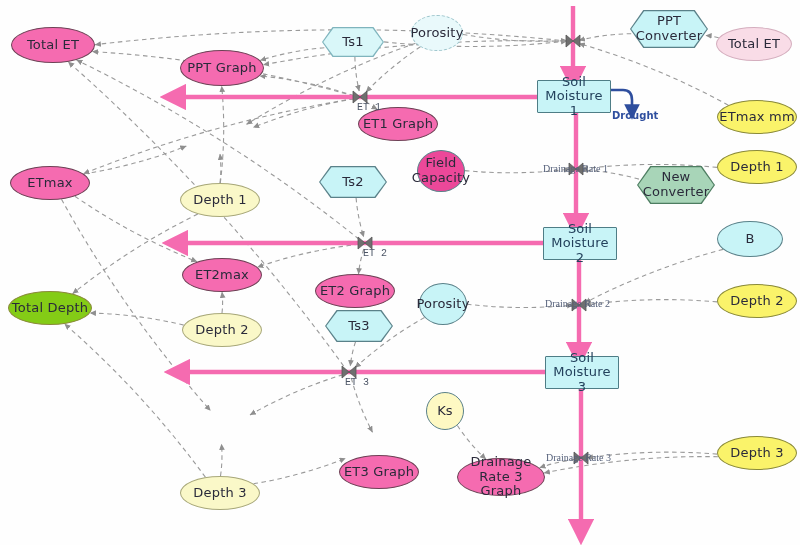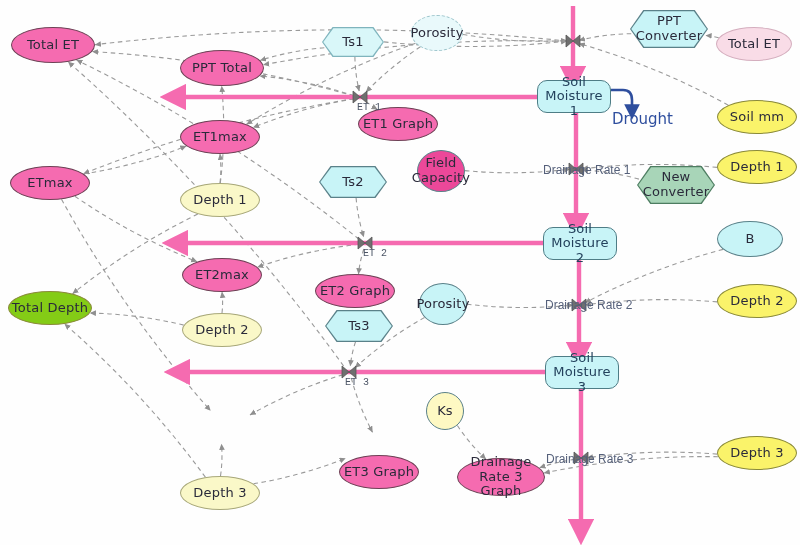--- a/index.html
+++ b/index.html
@@ -39,48 +39,49 @@
     font-family: "DejaVu Sans", sans-serif;
     font-size: 13px;
     line-height: 1.12;
     color: #2a2a3a;
     letter-spacing: 0.2px;
     white-space: pre-line;
     user-select: none;
   }
   .ellipse { border-radius: 50%; }
   .stock {
-    border-radius: 10px;
+    border-radius: 1px;
     color: #23415c;
     justify-content: flex-end;
   }
   .valve-label {
     position: absolute;
     font-family: Liberation Mono, monospace;
     font-size: 10px;
     color: #4c5566;
     white-space: nowrap;
     user-select: none;
     margin-top: 16px;
   }
   .flow-label {
     position: absolute;
-    font-family: Liberation Sans, sans-serif;
-    font-size: 12px;
+    font-family: Liberation Serif, serif;
+    font-size: 10px;
     color: #55607a;
     white-space: nowrap;
     user-select: none;
   }
   .drought-label {
     position: absolute;
     font-family: "DejaVu Sans", sans-serif;
-    font-size: 15px;
+    font-size: 10px;
     color: #2c3e70;
     white-space: nowrap;
     user-select: none;
+    font-weight: bold;
   }
 </style>
 </head>
 <body>
 
 <div id="canvas">
   <svg id="edges" viewBox="0 0 800 545" width="800" height="545">
     <defs>
       <marker id="ah" markerWidth="7" markerHeight="7" refX="5.4" refY="2.6" orient="auto" markerUnits="strokeWidth">
         <path d="M0,0 L5.6,2.6 L0,5.2 z" fill="#8f8f8f"></path>
@@ -191,35 +192,34 @@
 Converter</span></div>
       <div class="node" style="left: 637px; top: 166px; width: 78px; height: 38px; background: transparent; border: none; box-shadow: none;"><div style="position: absolute; left: 0px; top: 0px; width: 100%; height: 100%; background: rgb(77, 125, 97); clip-path: polygon(17% 0%, 83% 0%, 100% 50%, 83% 100%, 17% 100%, 0% 50%);"></div><div style="position: absolute; left: 1.3px; top: 1.3px; width: calc(100% - 2.6px); height: calc(100% - 2.6px); background: rgb(168, 213, 184); clip-path: polygon(17% 0%, 83% 0%, 100% 50%, 83% 100%, 17% 100%, 0% 50%);"></div><span style="position: relative; z-index: 2; white-space: pre-line;">New
 Converter</span></div>
       <div class="node ellipse" style="left: 411px; top: 15px; width: 52px; height: 36px; background: rgb(233, 249, 251); border: 1px dashed rgb(159, 198, 205);"><span>Porosity</span></div>
       <div class="node ellipse" style="left: 417px; top: 150px; width: 48px; height: 42px; background: #ec4899; border: 1.2px solid rgb(90, 129, 137);"><span>Field
 Capacity</span></div>
       <div class="node ellipse" style="left: 419px; top: 283px; width: 48px; height: 42px; background: rgb(200, 244, 247); border: 1.2px solid rgb(90, 129, 137);"><span>Porosity</span></div>
       <div class="node ellipse" style="left: 426px; top: 392px; width: 38px; height: 38px; background: #fef9c3; border: 1.2px solid rgb(90, 129, 137);"><span>Ks</span></div>
       <div class="node ellipse" style="left: 717px; top: 221px; width: 66px; height: 36px; background: rgb(200, 244, 247); border: 1.2px solid rgb(90, 129, 137);"><span>B</span></div>
       <div class="node ellipse" style="left: 11px; top: 27px; width: 84px; height: 36px; background: rgb(245, 107, 176); border: 1.2px solid rgb(109, 65, 85);"><span>Total ET</span></div>
-      <div class="node ellipse" style="left: 180px; top: 50px; width: 84px; height: 36px; background: rgb(245, 107, 176); border: 1.2px solid rgb(109, 65, 85);"><span>PPT Total</span></div>
-      <div class="node ellipse" style="left: 180px; top: 120px; width: 80px; height: 34px; background: rgb(245, 107, 176); border: 1.2px solid rgb(109, 65, 85);"><span>ET1max</span></div>
+      <div class="node ellipse" style="left: 180px; top: 50px; width: 84px; height: 36px; background: rgb(245, 107, 176); border: 1.2px solid rgb(109, 65, 85);"><span>PPT Graph</span></div>
       <div class="node ellipse" style="left: 10px; top: 166px; width: 80px; height: 34px; background: rgb(245, 107, 176); border: 1.2px solid rgb(109, 65, 85);"><span>ETmax</span></div>
       <div class="node ellipse" style="left: 358px; top: 107px; width: 80px; height: 34px; background: rgb(245, 107, 176); border: 1.2px solid rgb(109, 65, 85);"><span>ET1 Graph</span></div>
       <div class="node ellipse" style="left: 182px; top: 258px; width: 80px; height: 34px; background: rgb(245, 107, 176); border: 1.2px solid rgb(109, 65, 85);"><span>ET2max</span></div>
       <div class="node ellipse" style="left: 315px; top: 274px; width: 80px; height: 34px; background: rgb(245, 107, 176); border: 1.2px solid rgb(109, 65, 85);"><span>ET2 Graph</span></div>
       <div class="node ellipse" style="left: 339px; top: 455px; width: 80px; height: 34px; background: rgb(245, 107, 176); border: 1.2px solid rgb(109, 65, 85);"><span>ET3 Graph</span></div>
       <div class="node ellipse" style="left: 457px; top: 458px; width: 88px; height: 38px; background: rgb(245, 107, 176); border: 1.2px solid rgb(109, 65, 85);"><span>Drainage Rate 3
 Graph</span></div>
       <div class="node ellipse" style="left: 716px; top: 27px; width: 76px; height: 34px; background: rgb(249, 220, 231); border: 1.2px solid rgb(212, 174, 190);"><span>Total ET</span></div>
       <div class="node ellipse" style="left: 180px; top: 183px; width: 80px; height: 34px; background: rgb(250, 248, 200); border: 1.2px solid rgb(168, 168, 122);"><span>Depth 1</span></div>
       <div class="node ellipse" style="left: 182px; top: 313px; width: 80px; height: 34px; background: rgb(250, 248, 200); border: 1.2px solid rgb(168, 168, 122);"><span>Depth 2</span></div>
       <div class="node ellipse" style="left: 180px; top: 476px; width: 80px; height: 34px; background: rgb(250, 248, 200); border: 1.2px solid rgb(168, 168, 122);"><span>Depth 3</span></div>
       <div class="node ellipse" style="left: 8px; top: 291px; width: 84px; height: 34px; background: #84cc16; border: 1.2px solid rgb(138, 138, 58);"><span>Total Depth</span></div>
-      <div class="node ellipse" style="left: 717px; top: 100px; width: 80px; height: 34px; background: rgb(250, 243, 106); border: 1.2px solid rgb(138, 138, 58);"><span>Soil mm</span></div>
+      <div class="node ellipse" style="left: 717px; top: 100px; width: 80px; height: 34px; background: rgb(250, 243, 106); border: 1.2px solid rgb(138, 138, 58);"><span>ETmax mm</span></div>
       <div class="node ellipse" style="left: 717px; top: 150px; width: 80px; height: 34px; background: rgb(250, 243, 106); border: 1.2px solid rgb(138, 138, 58);"><span>Depth 1</span></div>
       <div class="node ellipse" style="left: 717px; top: 284px; width: 80px; height: 34px; background: rgb(250, 243, 106); border: 1.2px solid rgb(138, 138, 58);"><span>Depth 2</span></div>
       <div class="node ellipse" style="left: 717px; top: 436px; width: 80px; height: 34px; background: rgb(250, 243, 106); border: 1.2px solid rgb(138, 138, 58);"><span>Depth 3</span></div>
     </div>
 <div class="flow-label" style="left: 543px; top: 163px;">Drainage Rate 1</div>
     <div class="flow-label" style="left: 545px; top: 298px;">Drainage Rate 2</div>
     <div class="flow-label" style="left: 546px; top: 452px;">Drainage Rate 3</div>
     <div class="valve-label" style="left: 357px; top: 86px;">ET 1</div>
     <div class="valve-label" style="left: 363px; top: 232px;">ET 2</div>
     <div class="valve-label" style="left: 345px; top: 361px;">ET 3</div>

